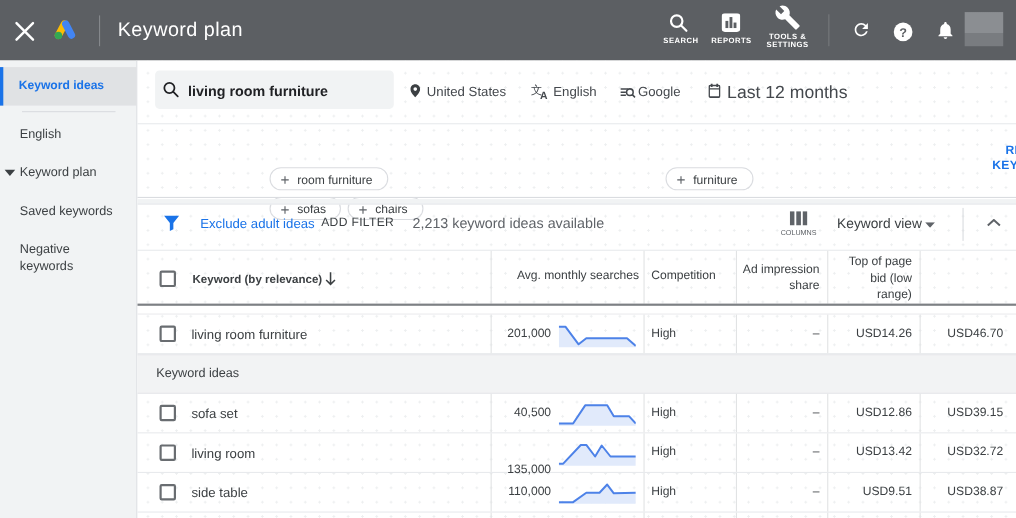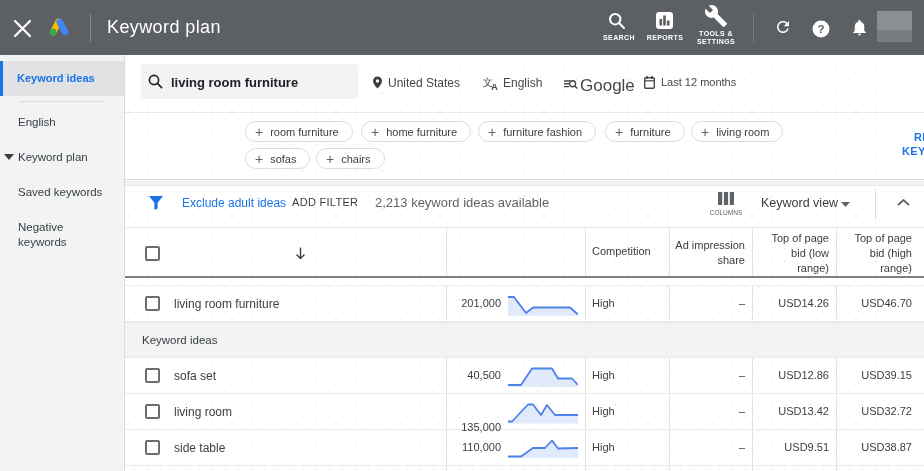--- a/index.html
+++ b/index.html
@@ -14,21 +14,21 @@
   .vdiv { width:1px; background:#85888c; }
 
   
   #sidebar { left:0; top:55px; width:125px; height:416px; background:#f1f3f4; border-right:1px solid #dadce0; }
   .nav { font-size:11.5px; color:#3c4043; }
 
   
   #main { left:125px; top:55px; width:799px; height:416px; background:#fff; background-image:radial-gradient(circle, #edeff0 0.9px, rgba(255,255,255,0) 1.1px); background-size:13px 13px; background-position:3px 5px; }
 
   .chip { position:absolute; height:21px; border:1px solid #dadce0; border-radius:11px;
-          background:#fff; font-size:11px; color:#3c4043; line-height:19px; padding:0 13px 0 9px; white-space:nowrap; }
+          background:#fff; font-size:11px; color:#3c4043; line-height:19px; padding:0 13px 0 9px; white-space:nowrap;margin-top:31px; }
   .chip .plus { color:#5f6368; font-size:14px; margin-right:7px; position:relative; top:0.5px; }
 
   .hdrtxt { font-size:11px; color:#3c4043; line-height:15px; }
   .num { font-size:11px; color:#3c4043; }
   .cbx { position:absolute; width:15px; height:15px; border:2px solid #696d71; border-radius:2px; background:#fff; }
   .colline { position:absolute; top:0; bottom:0; width:1px; background:#e1e3e4; }
   .rowline { position:absolute; left:0; right:0; height:1px; background:#e8eaed; }
   .row { left:0; width:799px; border-bottom:1px solid #e8eaed; }
   .kw { font-size:12px; color:#3c4043; }
 </style>
@@ -119,36 +119,33 @@
       <text x="-0.5" y="9.5" font-size="10.5" fill="#44484d" font-family="Liberation Sans">文</text>
       <text x="8" y="14" font-size="9.5" font-weight="bold" fill="#44484d" font-family="Liberation Sans">A</text>
     </svg>
     <div class="abs" style="left:378px; top:21px; font-size:12px; color:#44484d;">English</div>
 
     <svg class="abs" style="left:439px; top:25px;" width="14" height="9" viewBox="0 0 14 9">
       <path d="M0 1 H7 M0 3.8 H5 M0 6.6 H5" stroke="#44484d" stroke-width="1.4"></path>
       <circle cx="8.6" cy="3.8" r="3" fill="none" stroke="#44484d" stroke-width="1.4"></circle>
       <path d="M10.8 6 L13.3 8.5" stroke="#44484d" stroke-width="1.4"></path>
     </svg>
-    <div class="abs" style="left:455px; top:21px; font-size:17px; color:#44484d;">Google</div>
+    <div class="abs" style="left:455px; top:21px; font-size:12px; color:#44484d;">Google</div>
 
     <svg class="abs" style="left:519px; top:21px;" width="11" height="13" viewBox="0 0 11 13">
       <rect x="0.7" y="1.8" width="9.6" height="10.5" rx="1" fill="none" stroke="#44484d" stroke-width="1.4"></rect>
       <path d="M3 0 L3 3 M8 0 L8 3" stroke="#44484d" stroke-width="1.6"></path>
       <path d="M1 4.8 H10" stroke="#44484d" stroke-width="1.2"></path>
     </svg>
-    <div class="abs" style="left:536px; top:21px; font-size:11px; color:#44484d;">Last 12 months</div>
+    <div class="abs" style="left:536px; top:21px; font-size:16px; color:#44484d;">Last 12 months</div>
   </div>
 
   <div class="abs" style="left:0; top:59px; width:799px; height:66px; border-bottom:1px solid #dadce0;">
     <div class="chip" style="left:120px; top:7px;"><span class="plus">+</span>room furniture</div>
-    <div class="chip" style="left:236px; top:7px;"><span class="plus">+</span>home furniture</div>
-    <div class="chip" style="left:353px; top:7px;"><span class="plus">+</span>furniture fashion</div>
     <div class="chip" style="left:480px; top:7px;"><span class="plus">+</span>furniture</div>
-    <div class="chip" style="left:566px; top:7px;"><span class="plus">+</span>living room</div>
     <div class="chip" style="left:120px; top:34px;"><span class="plus">+</span>sofas</div>
     <div class="chip" style="left:191px; top:34px;"><span class="plus">+</span>chairs</div>
     <div class="abs" style="left:789px; top:17px; font-size:11px; font-weight:bold; color:#1a73e8; letter-spacing:.3px; white-space:nowrap;">REFINE</div>
     <div class="abs" style="left:777px; top:31px; font-size:11px; font-weight:bold; color:#1a73e8; letter-spacing:.3px; white-space:nowrap;">KEYWORDS</div>
   </div>
   <div class="abs" style="left:0; top:126px; width:799px; height:5px; background:#f1f3f4; border-bottom:1px solid #e8eaed;"></div>
 
   <div class="abs" style="left:0; top:132px; width:799px; height:40px;">
     <svg class="abs" style="left:24px; top:9px;" width="14" height="14" viewBox="0 0 14 14">
       <path d="M0 0 H14 L8.6 6.8 L8.6 12.5 L5.4 14 L5.4 6.8 Z" fill="#1a73e8"></path>
@@ -175,27 +172,28 @@
   <div class="abs" style="left:0; top:172px; width:799px; height:244px;">
     <div class="rowline" style="top:0;"></div>
 
     <div class="abs" style="left:0; top:1px; width:799px; height:48px;">
       <div class="colline" style="left:321px;"></div>
       <div class="colline" style="left:460px;"></div>
       <div class="colline" style="left:544px;"></div>
       <div class="colline" style="left:627px;"></div>
       <div class="colline" style="left:711px;"></div>
       <div class="cbx" style="left:20px; top:18px;"></div>
+      <div class="abs hdrtxt" style="left:50px; top:19px; font-weight:bold; font-size:10.5px;">Keyword (by relevance)</div>
       <svg class="abs" style="left:170px; top:19px;" width="11" height="13" viewBox="0 0 11 13">
         <path d="M5.5 0.5 L5.5 11 M1.5 7.5 L5.5 11.5 L9.5 7.5" fill="none" stroke="#3c4043" stroke-width="1.4"></path>
       </svg>
+      <div class="abs hdrtxt" style="left:330px; top:16px; width:126px; text-align:right;">Avg. monthly searches</div>
       <div class="abs hdrtxt" style="left:467px; top:16px;">Competition</div>
       <div class="abs hdrtxt" style="left:540px; top:10px; width:80px; text-align:right;">Ad impression share</div>
       <div class="abs hdrtxt" style="left:634px; top:3px; width:70px; text-align:right;">Top of page bid (low range)</div>
-      <div class="abs hdrtxt" style="left:717px; top:3px; width:70px; text-align:right;">Top of page bid (high range)</div>
     </div>
     <div class="abs" style="left:0; top:49px; width:799px; height:2px; background:#7d8084;"></div>
 
     <div class="rowline" style="top:58px; background:#ececee;"></div>
 
     <div class="abs row" style="top:59px; height:36px;">
       <div class="colline" style="left:321px;"></div>
       <div class="colline" style="left:460px;"></div>
       <div class="colline" style="left:544px;"></div>
       <div class="colline" style="left:627px;"></div>

